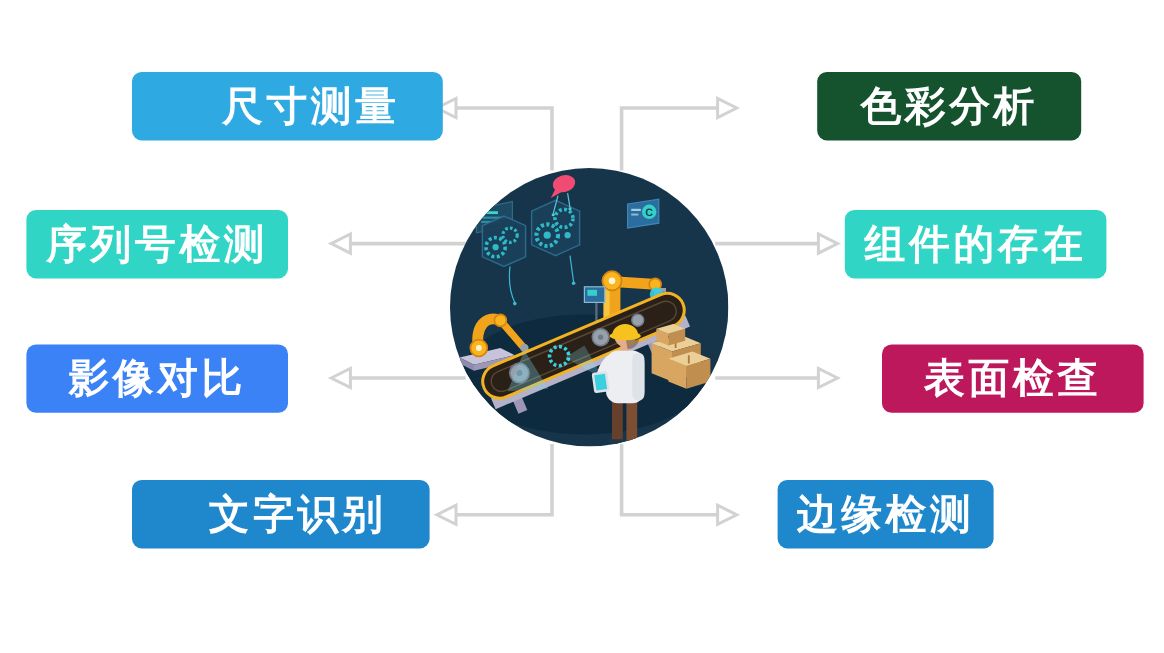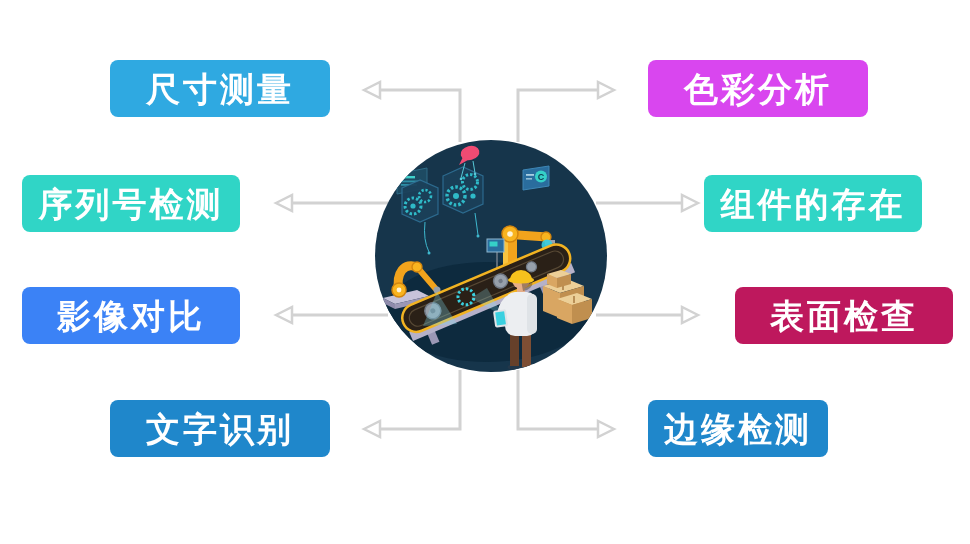--- a/index.html
+++ b/index.html
@@ -15,24 +15,24 @@
   .center-wrap svg{display:block;width:232px;height:232px;}
   
   .label-box{
     position:absolute;height:57px;z-index:3;border-radius:8px;
     display:flex;align-items:center;justify-content:center;
   }
   .label-box span{
     color:#ffffff;font-size:34px;font-weight:700;letter-spacing:3px;line-height:1;
     white-space:nowrap;
   }
-  .pos-l1{left:110px;top:60px;width:220px;}
+  .pos-l1{left:110px;top:60px;width:220px;padding-left:39px;}
   .pos-l2{left:22px; top:175px;width:218px;text-align:center;}
   .pos-l3{left:22px; top:287px;width:218px;}
-  .pos-l4{left:110px;top:400px;width:220px;}
+  .pos-l4{left:110px;top:400px;width:220px;padding-left:28px;}
   .pos-r1{left:648px;top:60px;width:220px;}
   .pos-r2{left:704px;top:175px;width:218px;}
   .pos-r3{left:735px;top:287px;width:218px;}
   .pos-r4{left:648px;top:400px;width:180px;}
 </style>
 </head>
 <body>
 
 <svg class="arrows-layer" viewBox="0 0 970 544" fill="none" stroke="currentColor" stroke-width="3" style="color: rgb(210, 210, 210);">
   <g>
@@ -225,21 +225,21 @@
 </div>
 <div class="label-box pos-l2" style="background-color: rgb(48, 213, 198);">
   <span>序列号检测</span>
 </div>
 <div class="label-box pos-l3" style="background-color: #3b82f6;">
   <span>影像对比</span>
 </div>
 <div class="label-box pos-l4" style="background-color: rgb(31, 135, 203);">
   <span>文字识别</span>
 </div>
-<div class="label-box pos-r1" style="background-color: #d946ef;">
+<div class="label-box pos-r1" style="background-color: #14532d; margin-left: 33px;">
   <span>色彩分析</span>
 </div>
 <div class="label-box pos-r2" style="background-color: rgb(48, 213, 198);">
   <span>组件的存在</span>
 </div>
 <div class="label-box pos-r3" style="background-color: #be185d;">
   <span>表面检查</span>
 </div>
 <div class="label-box pos-r4" style="background-color: rgb(31, 135, 203);">
   <span>边缘检测</span>

